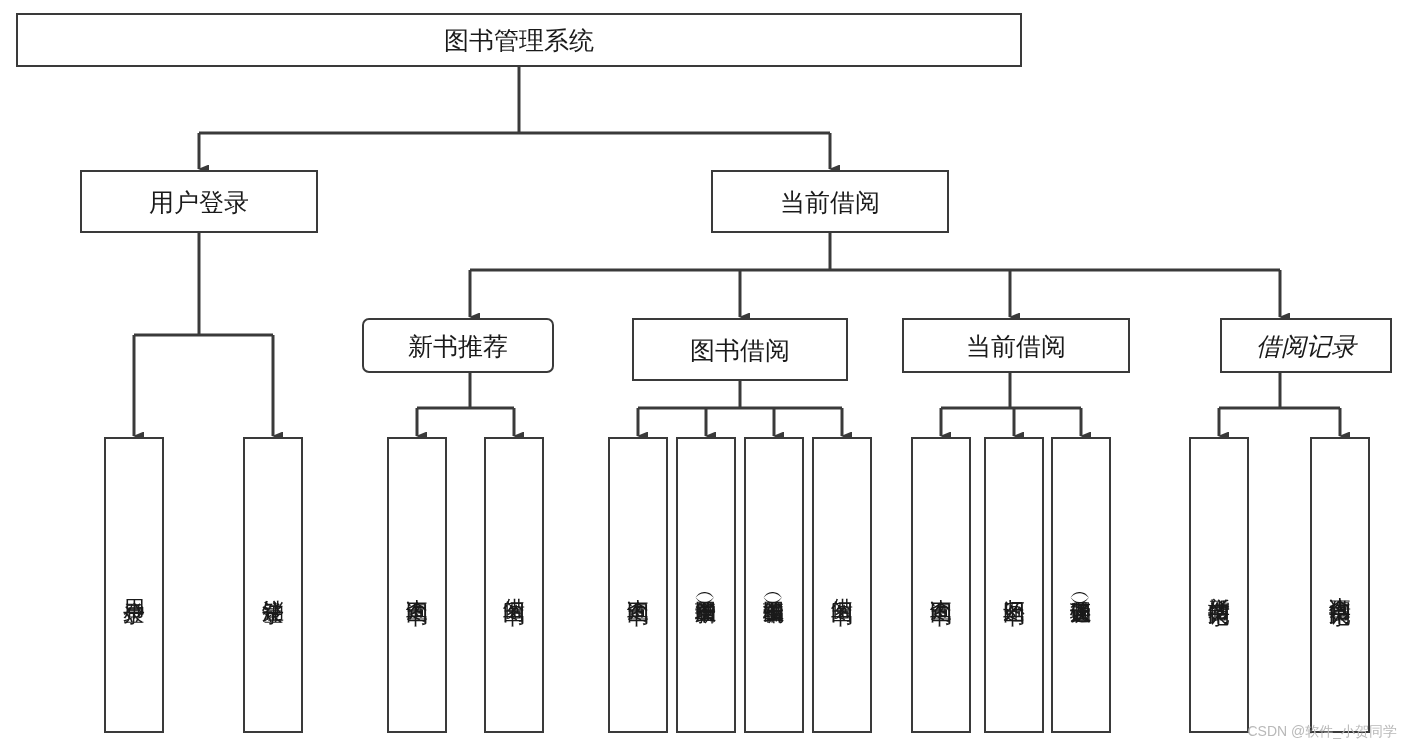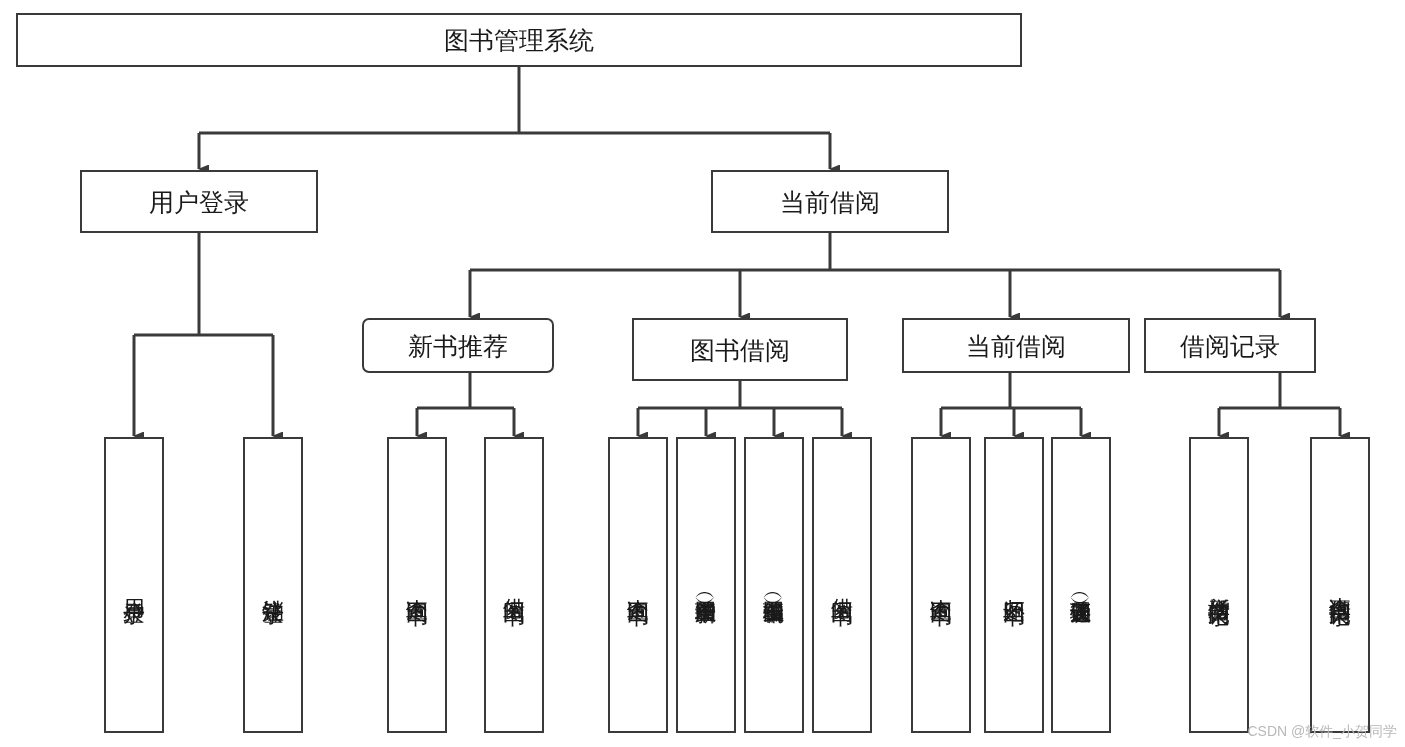--- a/index.html
+++ b/index.html
@@ -129,21 +129,21 @@
       </div>
       <div class="node horizontal" style="left: 362px; top: 318px; width: 192px; height: 55px; border-radius: 7px;">
         <span class="node-label">新书推荐</span>
       </div>
       <div class="node horizontal" style="left: 632px; top: 318px; width: 216px; height: 63px;">
         <span class="node-label">图书借阅</span>
       </div>
       <div class="node horizontal" style="left: 902px; top: 318px; width: 228px; height: 55px;">
         <span class="node-label">当前借阅</span>
       </div>
-      <div class="node horizontal" style="left: 1144px; top: 318px; width: 172px; height: 55px;">
+      <div class="node horizontal" style="left: 1220px; top: 318px; width: 172px; height: 55px; font-style: italic;">
         <span class="node-label">借阅记录</span>
       </div>
       <div class="node vertical" style="left: 104px; top: 437px; width: 60px; height: 296px;">
         <span class="node-label">用户登录</span>
       </div>
       <div class="node vertical" style="left: 243px; top: 437px; width: 60px; height: 296px;">
         <span class="node-label">注销登录</span>
       </div>
       <div class="node vertical" style="left: 387px; top: 437px; width: 60px; height: 296px;">
         <span class="node-label">查询图书</span>

